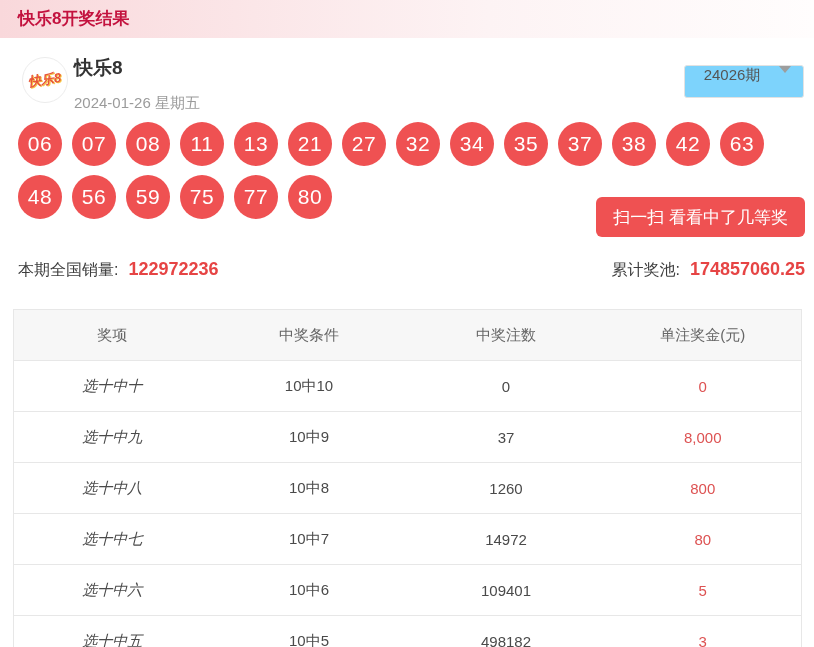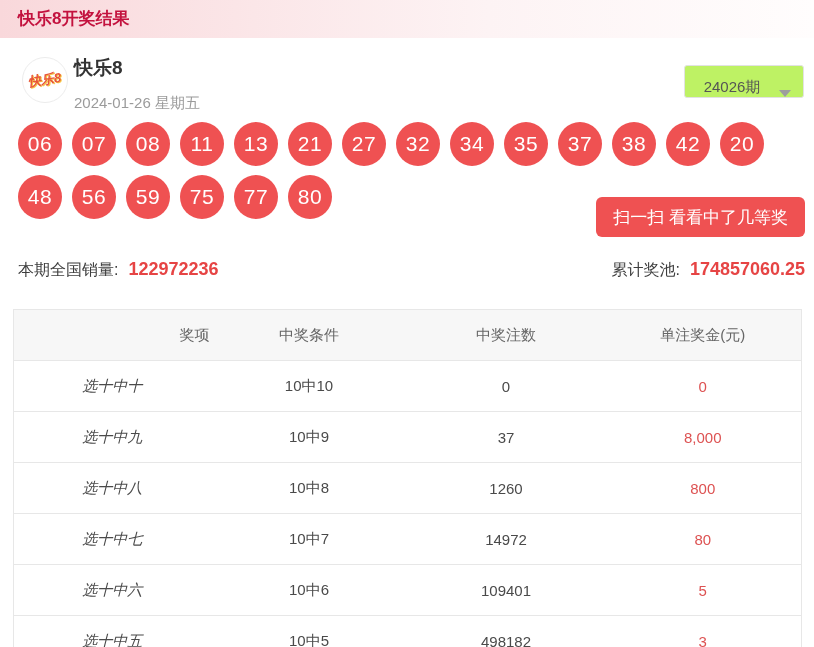--- a/index.html
+++ b/index.html
@@ -35,22 +35,22 @@
     color: #e8543a; text-shadow: 1px 1px 0 #f7c843;
     transform: rotate(-8deg); white-space: nowrap;
   }
   .game-meta { position: absolute; left: 74px; top: -1px; }
   .game-title { font-size: 19px; font-weight: bold; color: #333; line-height: 24px; }
   .game-date { font-size: 15px; color: #9b9b9b; line-height: 22px; margin-top: 12px; }
 
   .period-select {
     position: absolute; right: 10px; top: 8px;
     width: 118px; height: 31px;
-    background: #bef264; border: 1px solid #e2e2e2; border-radius: 3px;
-    display: flex; align-items: flex-end; cursor: pointer;
+    background: #7dd3fc; border: 1px solid #e2e2e2; border-radius: 3px;
+    display: flex; align-items: flex-start; cursor: pointer;
   }
   .period-select .value { flex: 1; text-align: center; font-size: 15px; color: #555; }
   .caret {
     width: 0; height: 0; margin-right: 12px;
     border-left: 6px solid transparent; border-right: 6px solid transparent;
     border-top: 7px solid #9d9d9d;
   }
 
   
   .balls-section { position: relative; margin-top: 17px; min-height: 97px; }
@@ -84,21 +84,21 @@
   .prize-table {
     margin: 28px 12px 0 13px; width: 789px;
     border-collapse: collapse; table-layout: fixed;
   }
   .prize-table th, .prize-table td { text-align: center; }
   .prize-table th {
     height: 48px; background: #f7f7f7;
     font-size: 15px; font-weight: normal; color: #666;
     border: 1px solid #e7e7e7; border-left: none; border-right: none;
   }
-  .prize-table th:first-child { border-left: 1px solid #e7e7e7; text-align: right; }
+  .prize-table th:first-child { border-left: 1px solid #e7e7e7; }
   .prize-table th:last-child { border-right: 1px solid #e7e7e7; }
   .prize-table td {
     height: 48px; font-size: 15px; color: #4a4a4a;
     border-bottom: 1px solid #e7e7e7;
   }
   .prize-table td:first-child { border-left: 1px solid #e7e7e7; font-style: italic; }
   .prize-table td:last-child { border-right: 1px solid #e7e7e7; }
   .prize-table td.amount { color: #dd5252; }
 </style>
 </head>
@@ -132,21 +132,21 @@
         <div class="ball">11</div>
         <div class="ball">13</div>
         <div class="ball">21</div>
         <div class="ball">27</div>
         <div class="ball">32</div>
         <div class="ball">34</div>
         <div class="ball">35</div>
         <div class="ball">37</div>
         <div class="ball">38</div>
         <div class="ball">42</div>
-        <div class="ball">20</div>
+        <div class="ball">63</div>
         <div class="ball">48</div>
         <div class="ball">56</div>
         <div class="ball">59</div>
         <div class="ball">75</div>
         <div class="ball">77</div>
         <div class="ball">80</div>
       </div>
     <button class="scan-btn">扫一扫 看看中了几等奖</button>
   </div>
 

